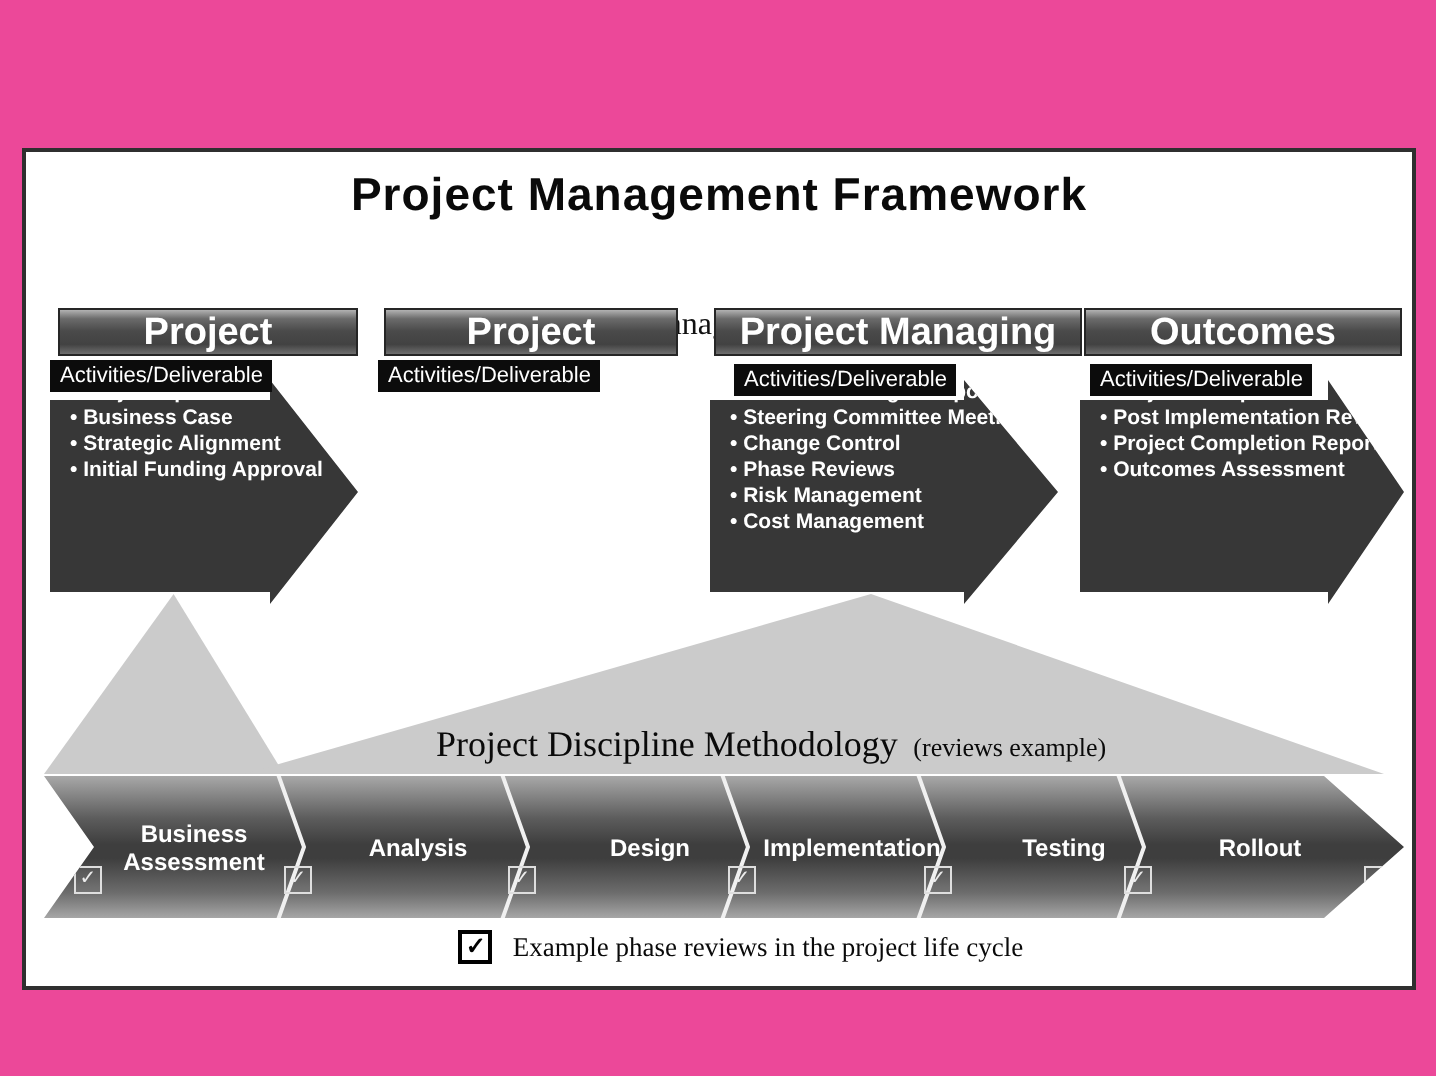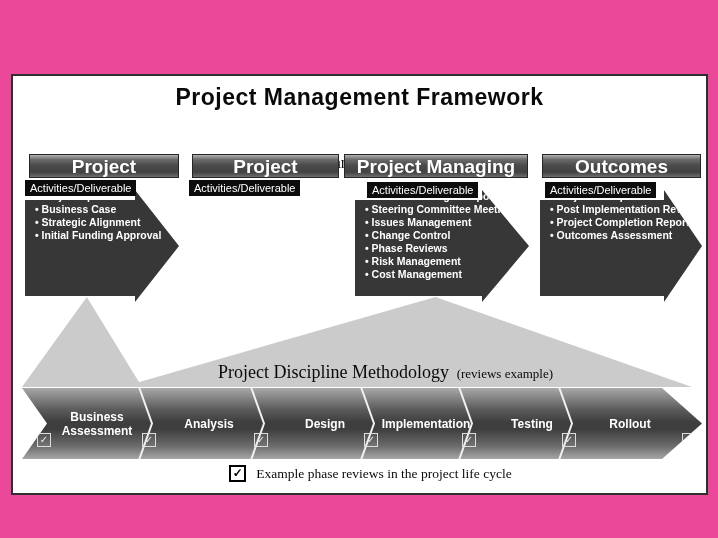--- a/index.html
+++ b/index.html
@@ -10,21 +10,21 @@
 
   .doc-title{position:absolute;left:0;right:0;top:8px;text-align:center;
              font-size:23px;font-weight:bold;color:#0a0a0a;letter-spacing:.5px;}
   .doc-subtitle{position:absolute;left:0;right:0;top:48px;text-align:center;
              font-family:"Liberation Serif",serif;font-size:16px;color:#111;margin-top:30px;}
 
   .stage-header{position:absolute;top:78px;height:24px;line-height:24px;text-align:center;
      color:#fff;font-weight:bold;font-size:19px;border:1px solid #262626;box-sizing:border-box;
      background:linear-gradient(180deg,#b2b2b2 0%,#6b6b6b 20%,#4a4a4a 48%,#424242 78%,#6e6e6e 100%);}
   .hdr1{left:16px;width:150px;} .hdr2{left:179px;width:147px;}
-  .hdr3{left:331px;width:184px;} .hdr4{left:529px;width:159px;}
+  .hdr3{left:344px;width:184px;} .hdr4{left:529px;width:159px;}
 
   .act-label{position:absolute;height:16px;line-height:16px;background:#0c0c0c;color:#fff;
      font-weight:normal;font-size:11px;padding:0 5px;z-index:4;}
   .lab1{left:12px;top:104px;} .lab2{left:176px;top:104px;}
   .lab3{left:354px;top:106px;} .lab4{left:532px;top:106px;}
 
   .stage-arrow{position:absolute;top:114px;height:112px;background:#373737;z-index:3;}
   .arr1{left:12px;width:154px;
     clip-path:polygon(0 10px,110px 10px,110px 0,154px 56px,110px 112px,110px 106px,0 106px);}
   .arr2{left:177px;width:154px;
@@ -89,21 +89,20 @@
           <li>Project Sponsor</li>
           <li>Business Case</li>
           <li>Strategic Alignment</li>
           <li>Initial Funding Approval</li>
         </ul>
     </div>
     <div class="stage-arrow arr3">
       <ul class="pad-tall">
           <li>Status Tracking &amp; Reporting</li>
           <li>Steering Committee Meetings</li>
-          <li>Issues Management</li>
           <li>Change Control</li>
           <li>Phase Reviews</li>
           <li>Risk Management</li>
           <li>Cost Management</li>
         </ul>
     </div>
     <div class="stage-arrow arr4">
       <ul class="pad-mid">
           <li>Project Acceptance</li>
           <li>Post Implementation Review</li>

